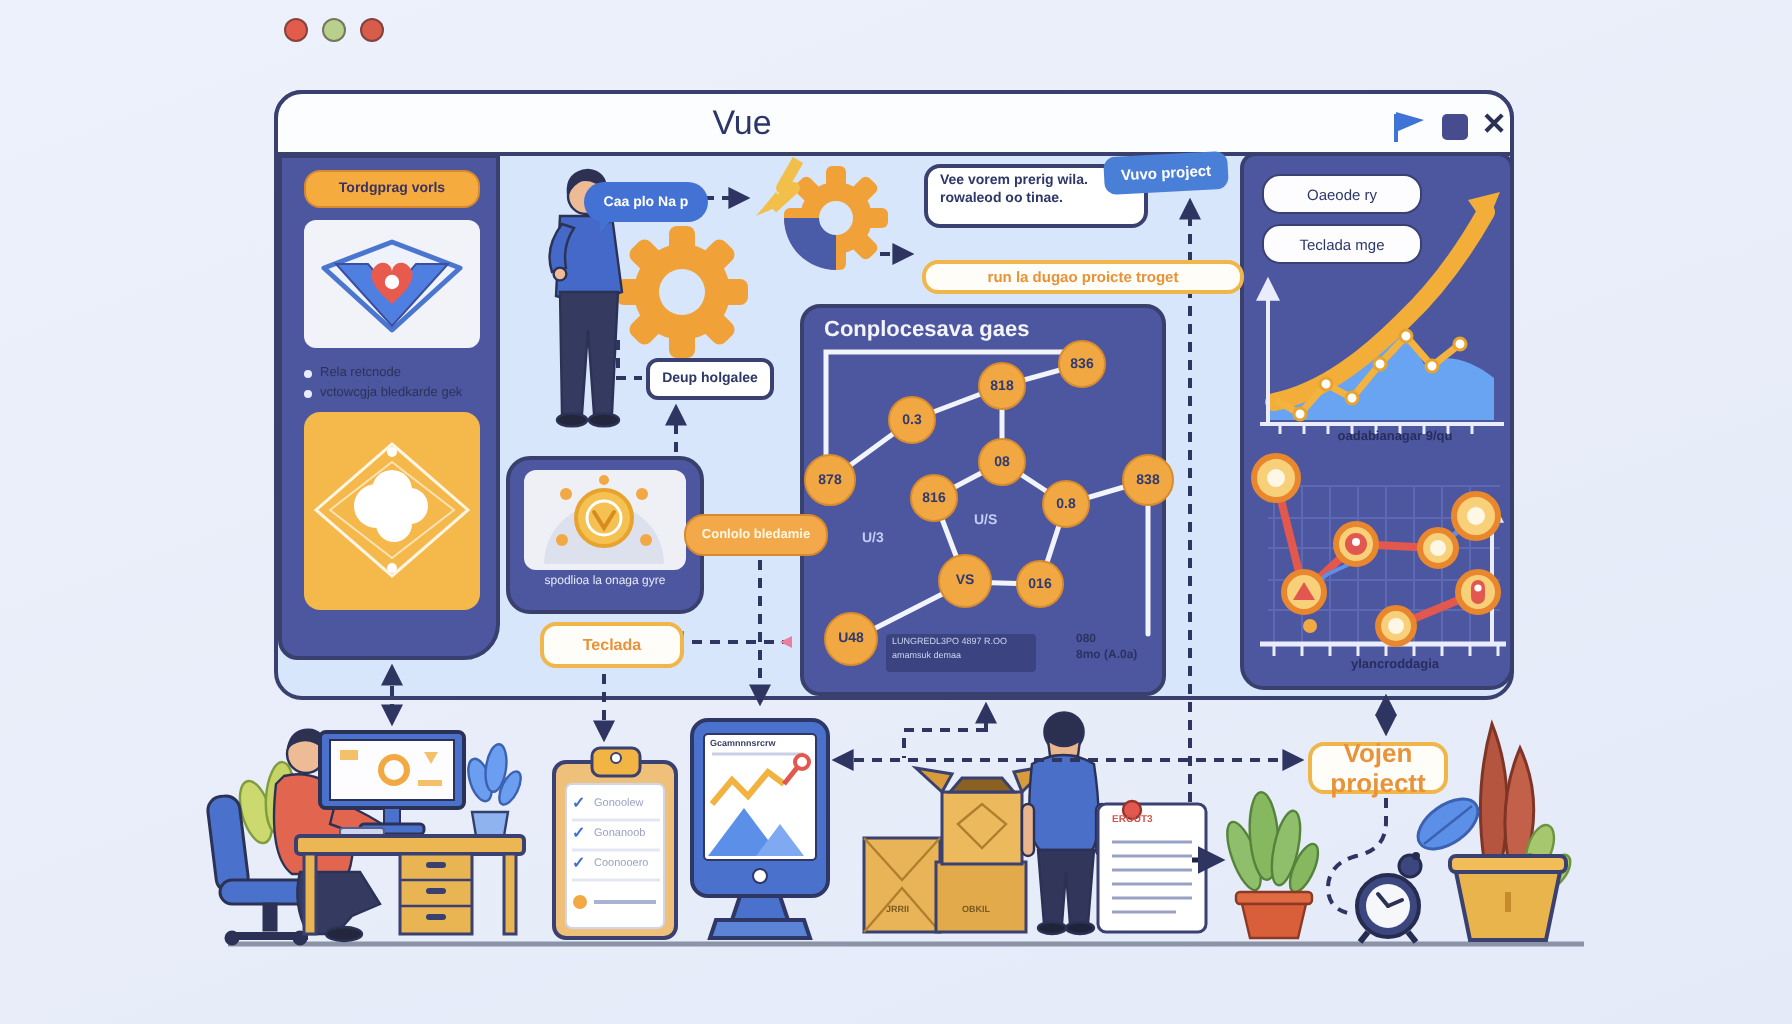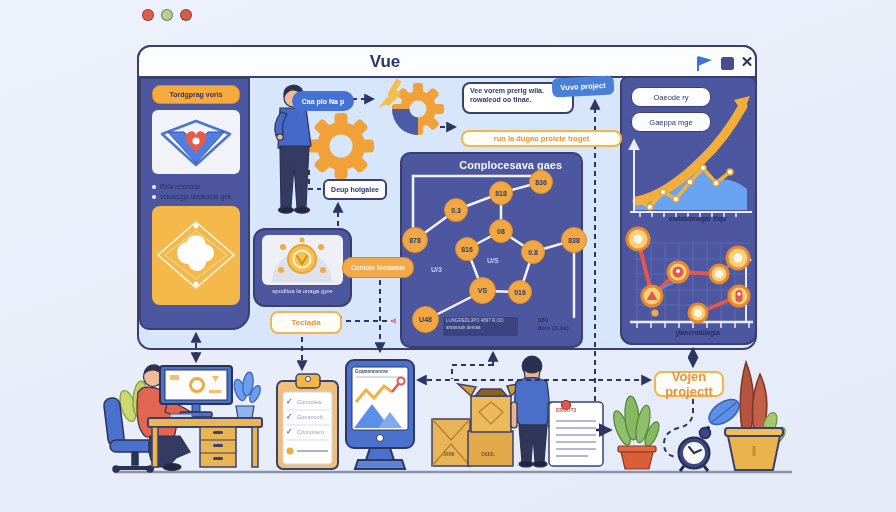--- a/index.html
+++ b/index.html
@@ -8,21 +8,21 @@
   #stage { position:relative; width:896px; height:512px; background:linear-gradient(160deg,#edf1fb,#e4eaf8); }
   .abs { position:absolute; }
   .flexc { display:flex; align-items:center; justify-content:center; text-align:center; }
 
   
   #window { left:137px; top:45px; width:620px; height:305px; background:#d8e6fc;
             border:2.5px solid #39406e; border-radius:14px; z-index:1; }
   #titlebar { left:137px; top:45px; width:620px; height:33px; background:#fcfdff;
               border:2.5px solid #39406e; border-radius:14px 14px 0 0; z-index:2; }
   .dot { width:12px; height:12px; border-radius:50%; border:1.5px solid rgba(60,45,55,.55); top:9px; }
-  #title { left:330px; top:52px; width:110px; height:20px; font-size:17px; font-weight:bold; color:#2c3768; z-index:3;text-align:right; }
+  #title { left:316px; top:52px; width:110px; height:20px; font-size:17px; font-weight:normal; color:#2c3768; z-index:3;text-align:right; }
   #btn-square { left:721px; top:57px; width:13px; height:13px; background:#474c8e; border-radius:2.5px; z-index:3; }
   #btn-close { left:738px; top:52px; width:18px; height:20px; font-size:15px; font-weight:bold; color:#2a3154; z-index:3; }
 
   
   .navy { background:#4d57a0; border:2px solid #39406e; }
   #sidebar { left:139px; top:77px; width:111px; height:253px; border-radius:0 0 18px 10px; z-index:3; }
   #graph-panel { left:400px; top:152px; width:183px; height:196px; border-radius:10px; z-index:3; }
   #right-panel { left:620px; top:76px; width:137px; height:269px; border-radius:8px 8px 12px 12px; z-index:3; }
   #mid-card { left:253px; top:228px; width:99px; height:79px; border-radius:12px; z-index:3; }
   #mid-card-img { left:262px; top:235px; width:81px; height:50px; background:#eef0f6; border-radius:6px; z-index:4; }
@@ -49,21 +49,21 @@
   #badge { left:552px; top:77px; width:62px; height:19px; background:#4a7fd8; border-radius:6px;
            color:#fff; font-size:7.5px; font-weight:bold; transform:rotate(-3deg); z-index:7; }
   #run-box { left:461px; top:130px; width:161px; height:17px; font-size:7.5px; z-index:6; }
   #deup-box { left:323px; top:179px; width:64px; height:21px; font-size:7px; border-radius:6px; z-index:6; }
   #conlolo-pill { left:342px; top:257px; width:72px; height:21px; background:#f3a94a; border:1.5px solid #d8892b;
                   border-radius:10px; color:#fff7e0; font-size:6.5px; font-weight:bold; z-index:6; }
   #teclada-box { left:270px; top:311px; width:72px; height:23px; font-size:8px; z-index:6; }
   #vojen-box { left:654px; top:371px; width:70px; height:26px; font-size:13px; border-width:2.5px; z-index:6; }
 
   
-  #graph-title { left:412px; top:159px; width:150px; font-size:11px; font-weight:bold; color:#f4f5fc; z-index:6; text-align:right; }
+  #graph-title { left:412px; top:159px; width:150px; font-size:11px; font-weight:bold; color:#f4f5fc; z-index:6; text-align:left; }
   .gnode { border-radius:50%; background:#f1a843; border:1.5px solid #d88c2e; color:#313a6e;
            font-weight:bold; font-size:7px; z-index:6; }
   .gfloat { color:#c3cdf2; font-size:7px; font-weight:bold; z-index:6; }
   #graph-foot-box { left:443px; top:317px; width:75px; height:19px; background:#3b4480; border-radius:2px;
                     color:#ccd3ef; font-size:4.5px; line-height:1.5; z-index:6; padding:1px 3px; text-align:left; }
   #graph-foot-right { left:538px; top:317px; width:44px; color:#2b3260; font-size:6px; font-weight:bold;
                       line-height:1.3; z-index:6; text-align:left; }
 
   
   #pill1 { left:631px; top:87px; width:80px; height:20px; font-size:7.5px; z-index:6; }
@@ -148,21 +148,21 @@
   <div id="graph-foot-box" class="abs">
     <div>LUNGREDL3PO 4897 R.OO</div>
     <div>amamsuk demaa</div>
   </div>
   <div id="graph-foot-right" class="abs">
     <div>080</div>
     <div>8mo (A.0a)</div>
   </div>
 
   <div id="pill1" class="abs flexc pill">Oaeode ry</div>
-  <div id="pill2" class="abs flexc pill">Gaeppa mge</div>
+  <div id="pill2" class="abs flexc pill">Teclada mge</div>
   <div id="chart1-caption" class="abs flexc chart-caption">oadabianagar 9/qu</div>
   <div id="chart2-caption" class="abs flexc chart-caption">ylancroddagia</div>
 
   <span class="abs check" style="left:286px;top:397px;">✓</span>
   <span class="abs tiny-gray" style="left:297px;top:399px;width:34px;">Gonoolew</span>
   <span class="abs check" style="left:286px;top:412px;">✓</span>
   <span class="abs tiny-gray" style="left:297px;top:414px;width:34px;">Gonanoob</span>
   <span class="abs check" style="left:286px;top:427px;">✓</span>
   <span class="abs tiny-gray" style="left:297px;top:429px;width:34px;">Coonooero</span>
   <span id="kiosk-header" class="abs">Gcamnnnsrcrw</span>

